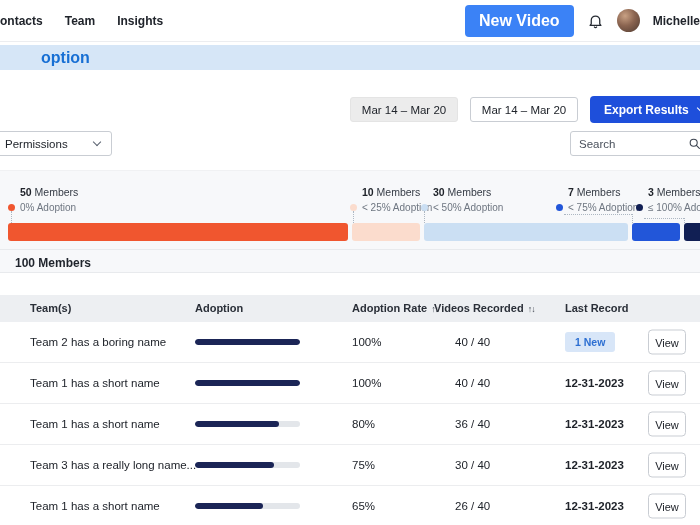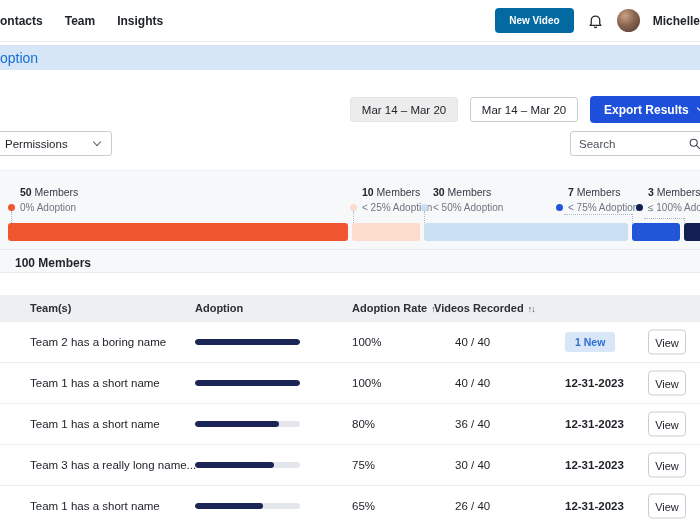--- a/index.html
+++ b/index.html
@@ -15,38 +15,38 @@
   
   .topnav {
     position:absolute; top:0; left:0; right:0; height:42px;
     background:#fff; border-bottom:1px solid #ECEDF0;
     display:flex; align-items:center;
   }
   .nav-items { display:flex; gap:22px; align-items:center; }
   .nav-item { font-size:12px; font-weight:600; color:#20242B; cursor:pointer; white-space:nowrap; }
   .nav-right { margin-left:auto; display:flex; align-items:center; gap:13px; }
   .btn-newvideo {
-    background:#0369a1; color:#fff; border:none; border-radius:4px;
-    font-size:10px; font-weight:600; padding:7px 14px; cursor:pointer;
+    background:#3b82f6; color:#fff; border:none; border-radius:4px;
+    font-size:16px; font-weight:600; padding:7px 14px; cursor:pointer;
     font-family:"Liberation Sans",sans-serif;
   }
   .bell { display:flex; align-items:center; color:#262B33; cursor:pointer; }
   .avatar {
     width:23px; height:23px; border-radius:50%;
     background: radial-gradient(circle at 35% 30%, #c9a184 0%, #8a6450 45%, #4e3a30 100%);
     cursor:pointer; flex-shrink:0;
   }
   .username { font-size:12px; font-weight:600; white-space:nowrap; cursor:pointer; }
 
   
   .tabbar {
     position:absolute; top:45px; left:0; right:0; height:25px;
     background:#D6E6F7; display:flex; align-items:center;
   }
-  .tab-active { font-size:14px; font-weight:400; color:#176FD4; cursor:pointer; }
+  .tab-active { font-size:16px; font-weight:700; color:#176FD4; cursor:pointer;margin-left:41px; }
 
   
   .date-btn {
     position:absolute; top:97px; height:25px; width:108px;
     font-size:11.5px; color:#20242B; border-radius:3px; cursor:pointer;
     font-family:"Liberation Sans",sans-serif;
   }
   .date-btn.gray { left:350px; background:#ECECEC; border:1px solid #E4E4E4; }
   .date-btn.white { left:470px; background:#fff; border:1px solid #C9CDD3; }
   .export-btn {
@@ -244,20 +244,21 @@
 <section class="table">
   <div class="thead">
     <span class="hcell" style="left:30px">Team(s)</span>
     <span class="hcell" style="left:195px">Adoption</span>
     <span class="hcell sortable" style="left:352px">
       <span>Adoption Rate</span><span class="sort">↑↓</span>
     </span>
     <span class="hcell sortable" style="left:434px">
       <span>Videos Recorded</span><span class="sort">↑↓</span>
     </span>
+    <span class="hcell" style="left:565px">Last Record</span>
   </div>
 
   <div class="row">
     <span class="team">Team 2 has a boring name</span>
     <span class="track">
         <span class="fill" style="width: 100%;"></span>
       </span>
     <span class="cell rate">100%</span>
     <span class="cell videos">40 / 40</span>
     <span class="badge">1 New</span>

